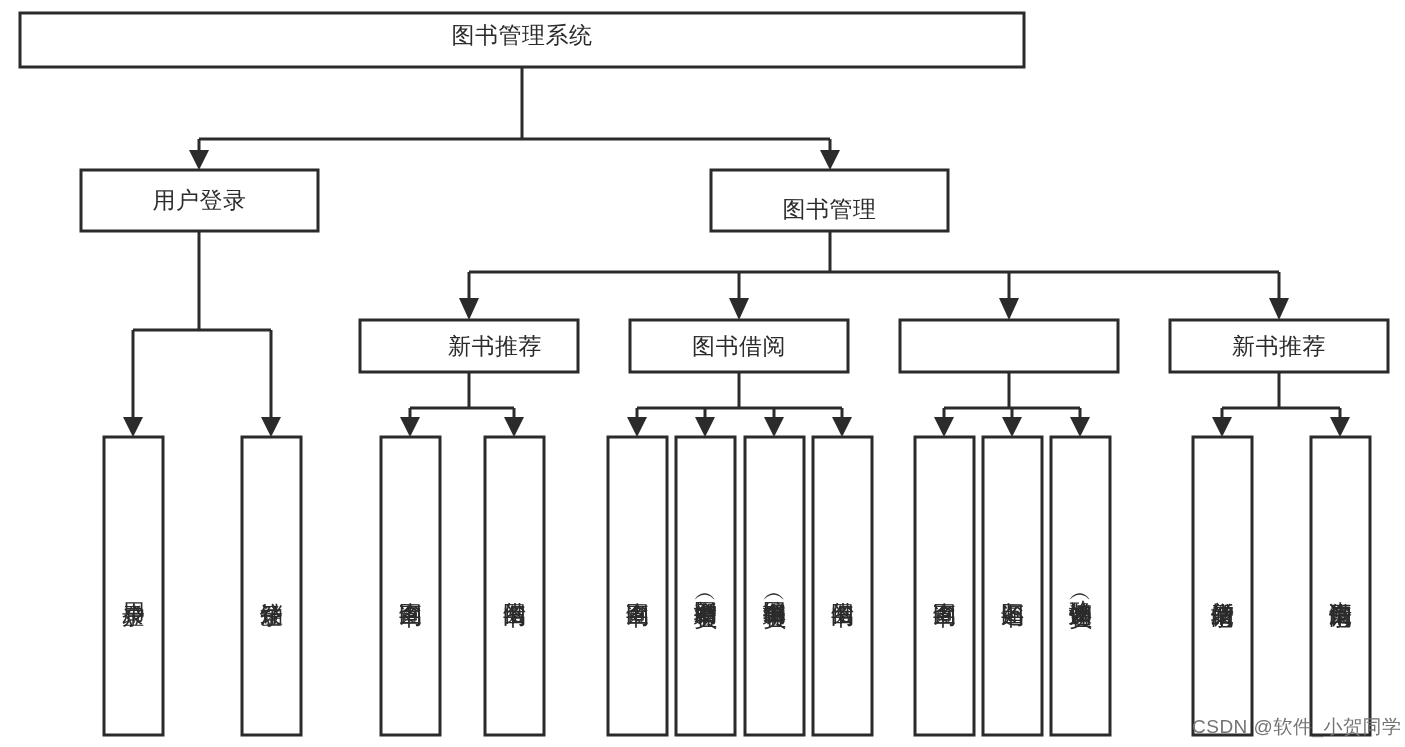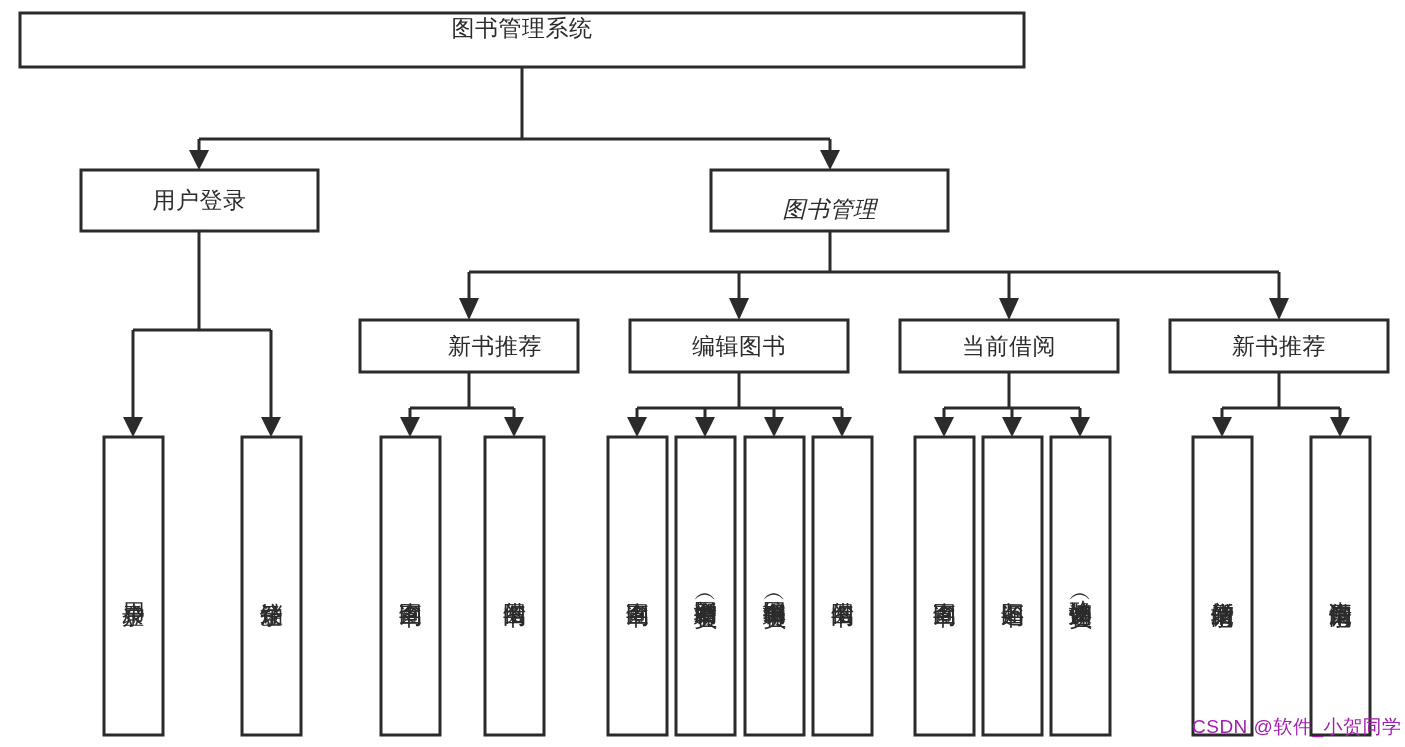--- a/index.html
+++ b/index.html
@@ -65,21 +65,21 @@
     pointer-events: none;
     writing-mode: vertical-rl;
     text-orientation: upright;
     letter-spacing: 1px;
   }
   .watermark {
     position: absolute;
     left: 1192px;
     top: 714px;
     font-size: 19px;
-    color: #a21caf;
+    color: #737373;
     letter-spacing: 0.5px;
     white-space: nowrap;
     pointer-events: none;
   }
 </style>
 </head>
 <body>
 
 <div id="diagram-root">
 
@@ -173,28 +173,27 @@
     <rect class="node-box" x="813" y="437" width="59" height="298"></rect>
 
     <rect class="node-box" x="915" y="437" width="59" height="298"></rect>
     <rect class="node-box" x="983" y="437" width="59" height="298"></rect>
     <rect class="node-box" x="1051" y="437" width="59" height="298"></rect>
 
     <rect class="node-box" x="1193" y="437" width="59" height="298"></rect>
     <rect class="node-box" x="1311" y="437" width="59" height="298"></rect>
   </svg>
 
-  <div class="node-label-h" style="left:20px; top:1px; width:1004px; height:54px;">图书管理系统</div>
+  <div class="node-label-h" style="left:20px; top:8px; width:1004px; height:54px;">图书管理系统</div>
 
   <div class="node-label-h" style="left:81px; top:170px; width:237px; height:61px;">用户登录</div>
-  <div class="node-label-h" style="left:711px; top:170px; width:237px; height:79px;font-style:italic;">图书管理</div>
+  <div class="node-label-h" style="left:711px; top:170px; width:237px; height:79px;">图书管理</div>
 
   <div class="node-label-h" style="left:360px; top:320px; width:218px; height:52px;padding-left:26px;">新书推荐</div>
-  <div class="node-label-h" style="left:630px; top:320px; width:218px; height:52px;">编辑图书</div>
-  <div class="node-label-h" style="left:900px; top:320px; width:218px; height:52px;">当前借阅</div>
+  <div class="node-label-h" style="left:630px; top:320px; width:218px; height:52px;">图书借阅</div>
   <div class="node-label-h" style="left:1170px; top:320px; width:218px; height:52px;">新书推荐</div>
 
   <div class="node-label-v" style="left:104px; top:437px; width:59px; height:298px;">用户登录</div>
   <div class="node-label-v" style="left:242px; top:437px; width:59px; height:298px;">注销登录</div>
 
   <div class="node-label-v" style="left:381px; top:437px; width:59px; height:298px;">查询图书</div>
   <div class="node-label-v" style="left:485px; top:437px; width:59px; height:298px;">借阅图书</div>
 
   <div class="node-label-v" style="left:608px; top:437px; width:59px; height:298px;">查询图书</div>
   <div class="node-label-v" style="left:676px; top:437px; width:59px; height:298px;">新增图书（管理员）</div>

